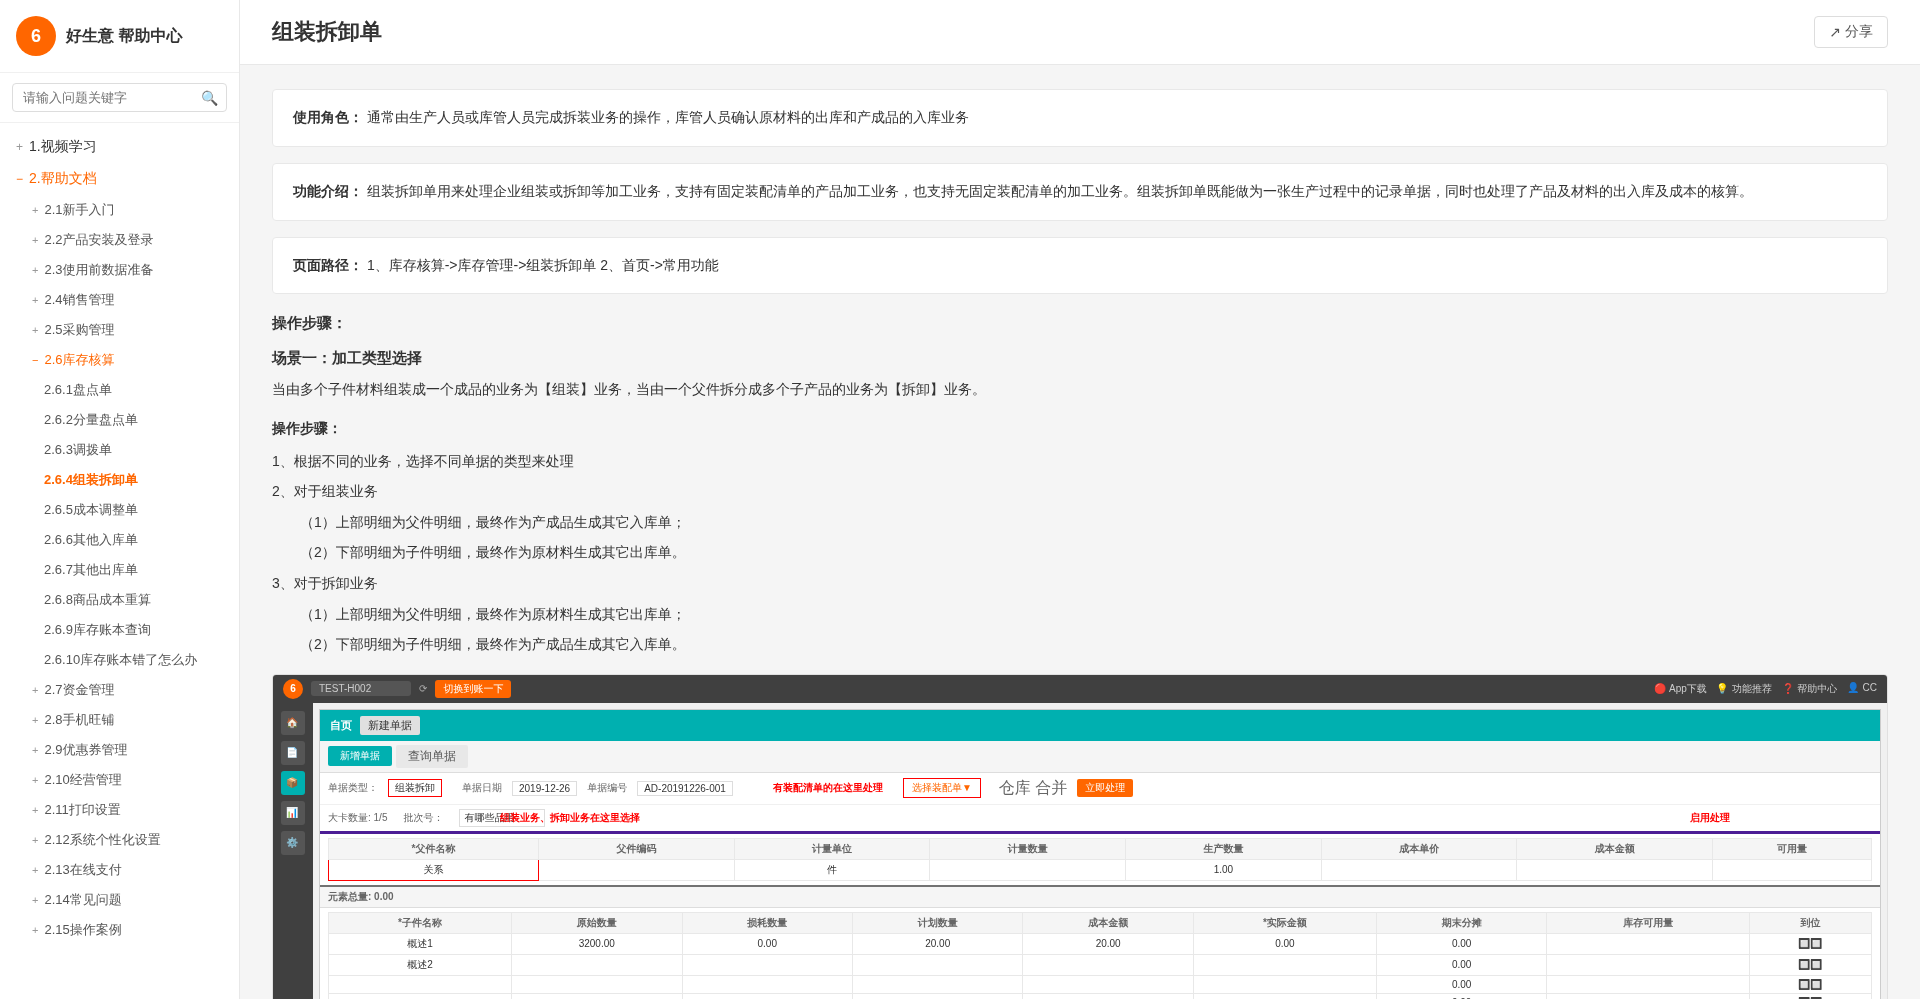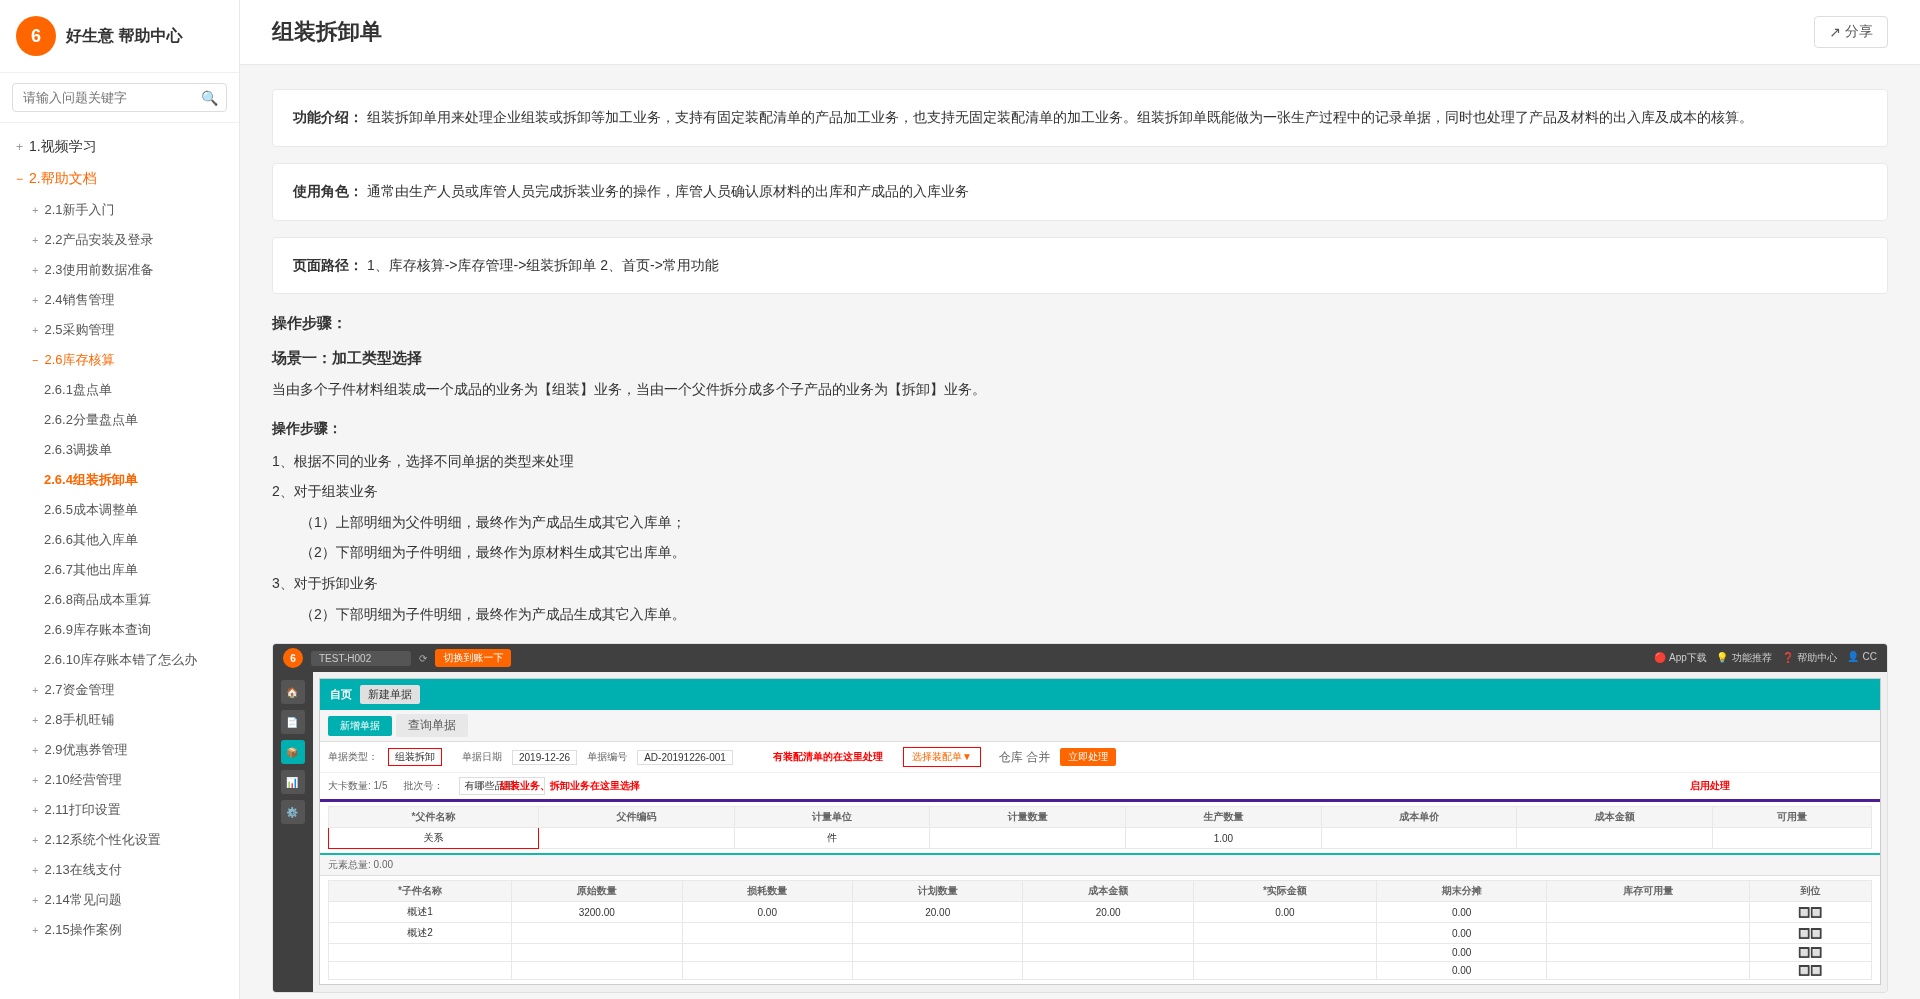--- a/index.html
+++ b/index.html
@@ -420,27 +420,27 @@
     <h1 class="main-title">组装拆卸单</h1>
     <button class="share-btn">
       <span>↗</span>
       <span>分享</span>
     </button>
   </div>
 
   <div class="main-content">
 
     <div class="info-block">
+      <span class="bold-text">使用角色：</span>
+      <span>通常由生产人员或库管人员完成拆装业务的操作，库管人员确认原材料的出库和产成品的入库业务</span>
+    </div>
+
+    <div class="info-block">
       <span class="bold-text">功能介绍：</span>
       <span>组装拆卸单用来处理企业组装或拆卸等加工业务，支持有固定装配清单的产品加工业务，也支持无固定装配清单的加工业务。组装拆卸单既能做为一张生产过程中的记录单据，同时也处理了产品及材料的出入库及成本的核算。</span>
-    </div>
-
-    <div class="info-block">
-      <span class="bold-text">使用角色：</span>
-      <span>通常由生产人员或库管人员完成拆装业务的操作，库管人员确认原材料的出库和产成品的入库业务</span>
     </div>
 
     <div class="info-block">
       <span class="bold-text">页面路径：</span>
       <span>1、库存核算-&gt;库存管理-&gt;组装拆卸单  2、首页-&gt;常用功能</span>
     </div>
 
     <div class="section-title">操作步骤：</div>
 
     <div class="scenario-title">场景一：加工类型选择</div>
@@ -448,20 +448,21 @@
       <p>当由多个子件材料组装成一个成品的业务为【组装】业务，当由一个父件拆分成多个子产品的业务为【拆卸】业务。</p>
     </div>
 
     <div class="steps-list" style="margin-top:12px;">
       <p class="bold-text">操作步骤：</p>
       <p style="margin-top:6px;">1、根据不同的业务，选择不同单据的类型来处理</p>
       <p style="margin-top:4px;">2、对于组装业务</p>
       <p class="sub-item">（1）上部明细为父件明细，最终作为产成品生成其它入库单；</p>
       <p class="sub-item">（2）下部明细为子件明细，最终作为原材料生成其它出库单。</p>
       <p style="margin-top:4px;">3、对于拆卸业务</p>
+      <p class="sub-item">（1）上部明细为父件明细，最终作为原材料生成其它出库单；</p>
       <p class="sub-item">（2）下部明细为子件明细，最终作为产成品生成其它入库单。</p>
     </div>
 
     <div class="screenshot-container">
       <div class="screenshot">
 
         <div class="ss-topbar">
           <div class="ss-topbar-logo">6</div>
           <div style="background:#555;border-radius:3px;padding:2px 8px;color:#ccc;font-size:10px;min-width:100px;">TEST-H002</div>
           <span style="color:#aaa;font-size:10px;">⟳</span>
@@ -499,21 +500,21 @@
 
               <div style="display:flex;align-items:center;padding:5px 8px;gap:10px;border-bottom:1px solid #f0f0f0;font-size:10px;position:relative;">
                 <span style="color:#666;">单据类型：</span>
                 <span style="border:1px solid red;padding:1px 6px;color:#333;background:#fff;">组装拆卸</span>
                 <span style="color:#666;margin-left:10px;">单据日期</span>
                 <span style="border:1px solid #ddd;padding:1px 6px;color:#333;background:#fff;">2019-12-26</span>
                 <span style="color:#666;">单据编号</span>
                 <span style="border:1px solid #ddd;padding:1px 6px;color:#333;background:#fff;">AD-20191226-001</span>
                 <span style="color:red;font-size:10px;font-weight:bold;margin-left:30px;">有装配清单的在这里处理</span>
                 <span style="border:1px solid red;padding:2px 8px;color:#ff6600;background:#fff;margin-left:10px;font-size:10px;">选择装配单▼</span>
-                <span style="color:#666;margin-left:8px;font-size:12px;">仓库 合并</span>
+                <span style="color:#666;margin-left:8px;font-size:16px;">仓库 合并</span>
                 <span style="padding:2px 8px;background:#ff6600;color:#fff;border-radius:2px;font-size:10px;cursor:pointer;">立即处理</span>
               </div>
 
               <div style="display:flex;align-items:center;padding:4px 8px;gap:16px;border-bottom:3px solid #4c1d95;font-size:10px;position:relative;">
                 <span style="color:#666;font-size:10px;">大卡数量: 1/5</span>
                 <span style="color:#666;font-size:10px;">批次号：</span>
                 <span style="border:1px solid #ddd;padding:1px 30px 1px 4px;font-size:10px;background:#fff;">有哪些品用</span>
                 <span style="color:red;font-size:10px;font-weight:bold;position:absolute;left:180px;">组装业务、拆卸业务在这里选择</span>
                 <span style="color:red;font-size:10px;font-weight:bold;position:absolute;right:150px;">启用处理</span>
               </div>
@@ -540,21 +541,21 @@
                       <td></td>
                       <td>1.00</td>
                       <td></td>
                       <td></td>
                       <td></td>
                     </tr>
                   </tbody>
                 </table>
               </div>
 
-              <div style="position:relative;background:#f5f5f5;border-top:2px solid #14b8a6;border-bottom:1px solid #ddd;padding:3px 8px;font-size:10px;display:flex;align-items:center;gap:8px;">
+              <div style="position:relative;background:#f5f5f5;border-top:2px solid #737373;border-bottom:1px solid #ddd;padding:3px 8px;font-size:10px;display:flex;align-items:center;gap:8px;font-weight:bold;">
                 <span style="color:#666;">元素总量: 0.00</span>
               </div>
 
               <div style="padding:4px 8px;font-size:10px;position:relative;">
                 <table class="ss-table">
                   <thead>
                     <tr>
                       <th>*子件名称</th>
                       <th>原始数量</th>
                       <th>损耗数量</th>

